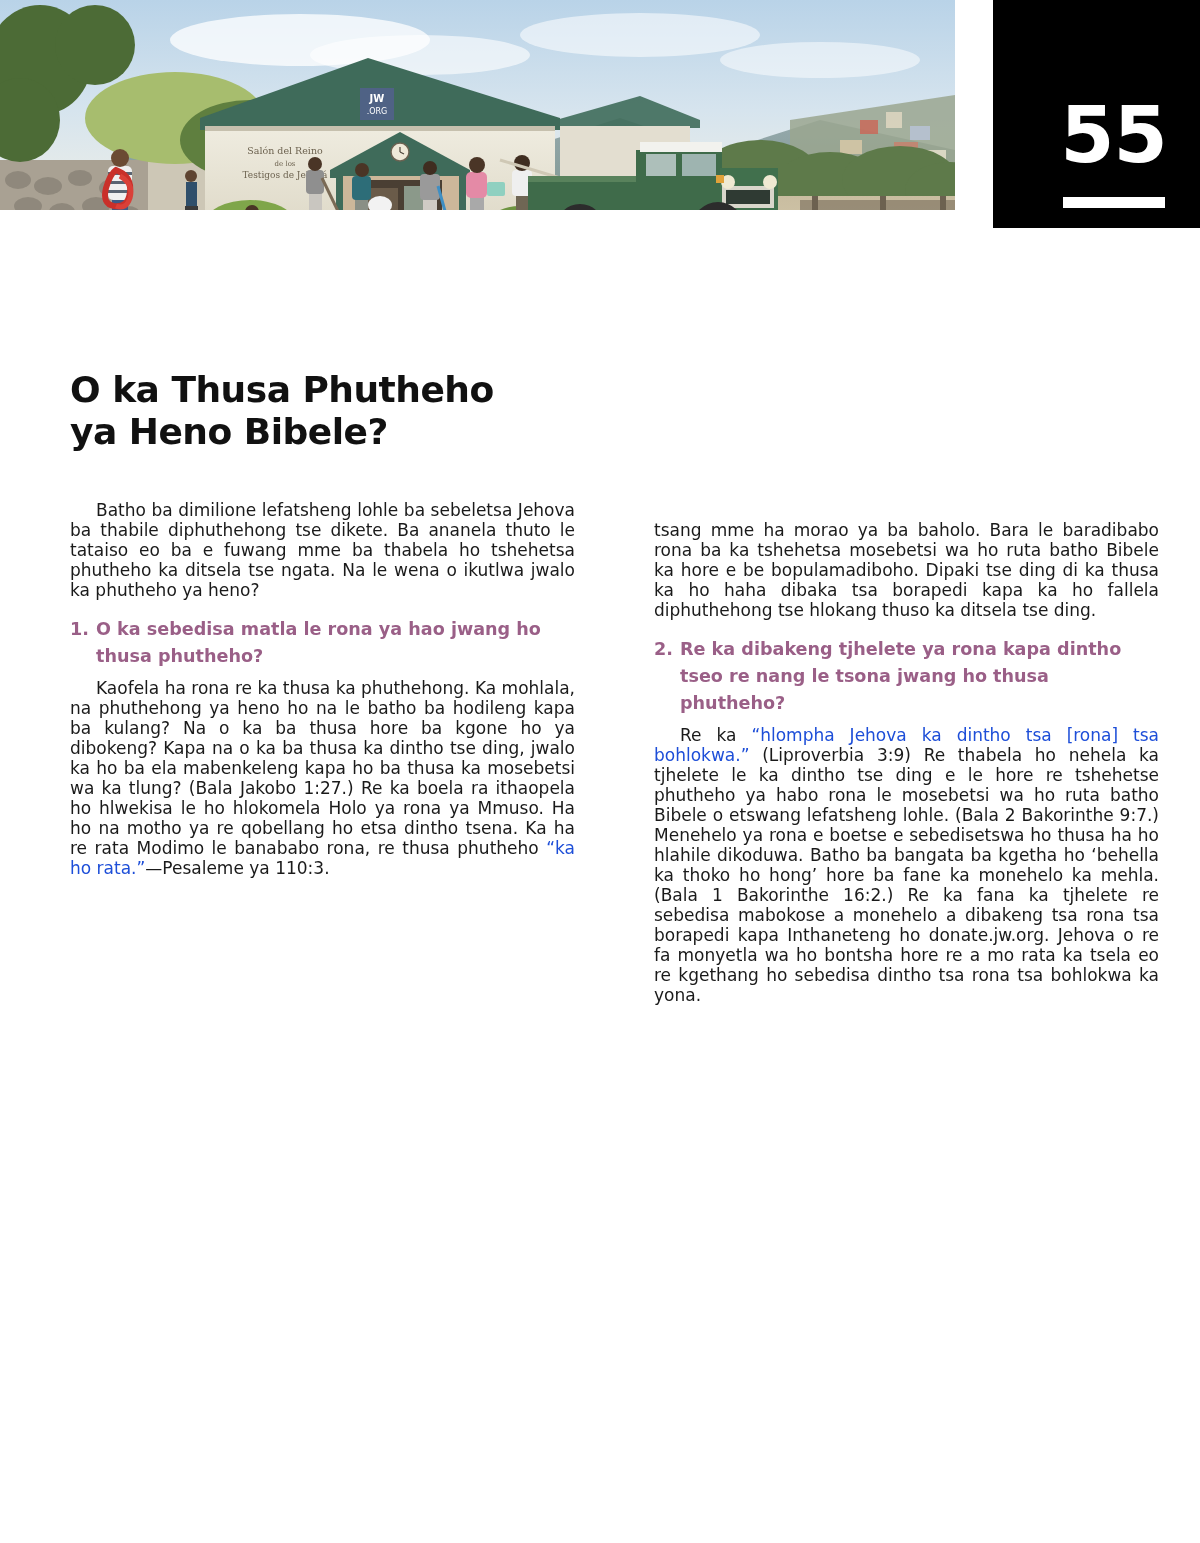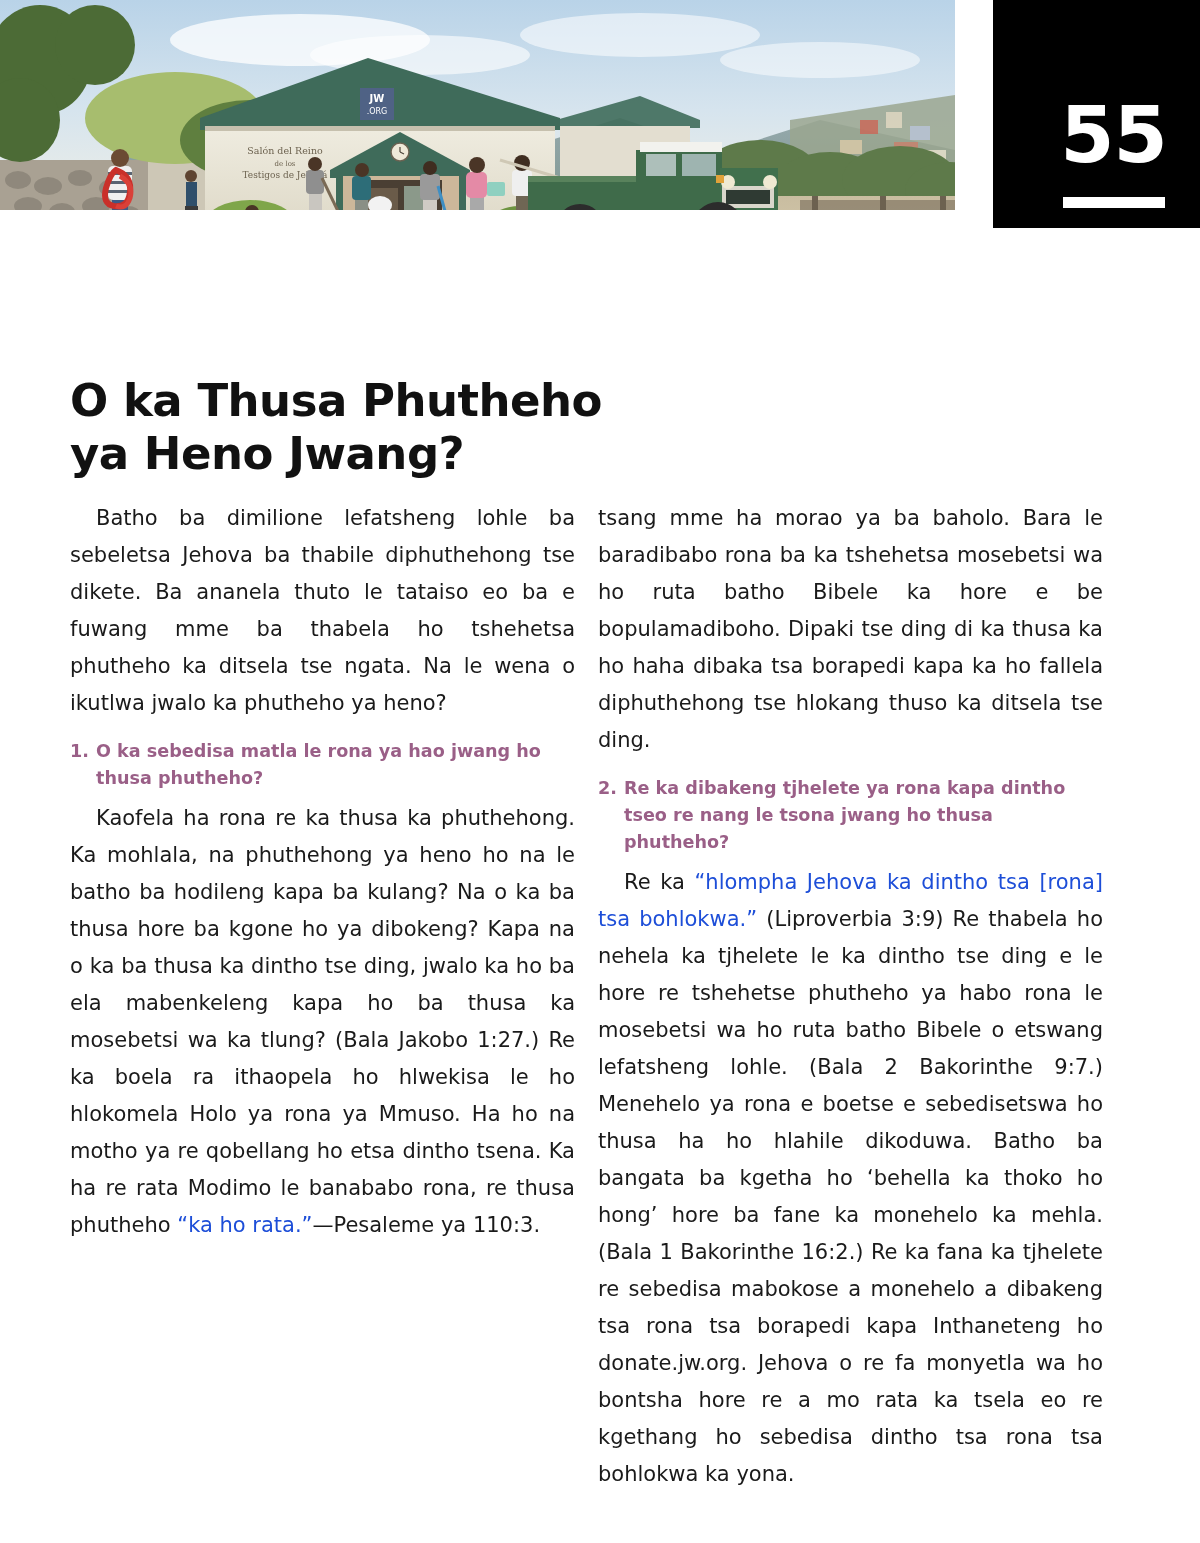--- a/index.html
+++ b/index.html
@@ -37,41 +37,41 @@
     font-family:"DejaVu Sans","Liberation Sans",sans-serif;
   }
   .pagenum-rule{
     position:absolute;left:50%;margin-left:-51px;top:197px;
     width:102px;height:11px;background:#ffffff;
   }
 
   
   .title{
     position:absolute;left:70px;top:345px;width:640px;
-    font-size:45px;line-height:1.17;
+    font-size:36px;line-height:1.17;
     font-weight:bold;
     color:#111111;
     letter-spacing:-0.5px;
   }
   .title .l2{display:block;}
 
   
   .cols{
     position:absolute;left:70px;top:500px;width:1065px;
   }
   .col{
     position:absolute;top:0;width:505px;
   }
   .col-left{left:0;}
-  .col-right{left:528px;}
+  .col-right{left:584px;margin-top:20px;}
 
   p.body{
     margin:0 0 2px 0;
-    font-size:21px;
-    line-height:37px;
+    font-size:17px;
+    line-height:20px;
     text-align:justify;
     color:#1a1a1a;
     hyphens:none;
   }
   p.body.indent{text-indent:26px;}
   p.body.indent-first{text-indent:26px;}
 
   .qhead{
     margin:16px 0 8px 0;
     display:flex;
@@ -341,21 +341,21 @@
     </div>
 
     <div class="pagenum-block">
       <div class="pagenum">55</div>
       <div class="pagenum-rule"></div>
     </div>
   </div>
 
   <h1 class="title">
     <span>O ka Thusa Phutheho</span>
-    <span class="l2">ya Heno Jwang?</span>
+    <span class="l2">ya Heno Bibele?</span>
   </h1>
 
   <div class="cols">
 
     <div class="col col-left">
       <p class="body indent-first">Batho ba dimilione lefatsheng lohle ba sebeletsa Jehova ba thabile diphuthehong tse dikete. Ba ananela thuto le tataiso eo ba e fuwang mme ba thabela ho tshehetsa phutheho ka ditsela tse ngata. Na le wena o ikutlwa jwalo ka phutheho ya heno?</p>
 
       <div class="qhead">
         <span class="num">1.</span>
         <span class="qtext">O ka sebedisa matla le rona ya hao jwang ho thusa phutheho?</span>

